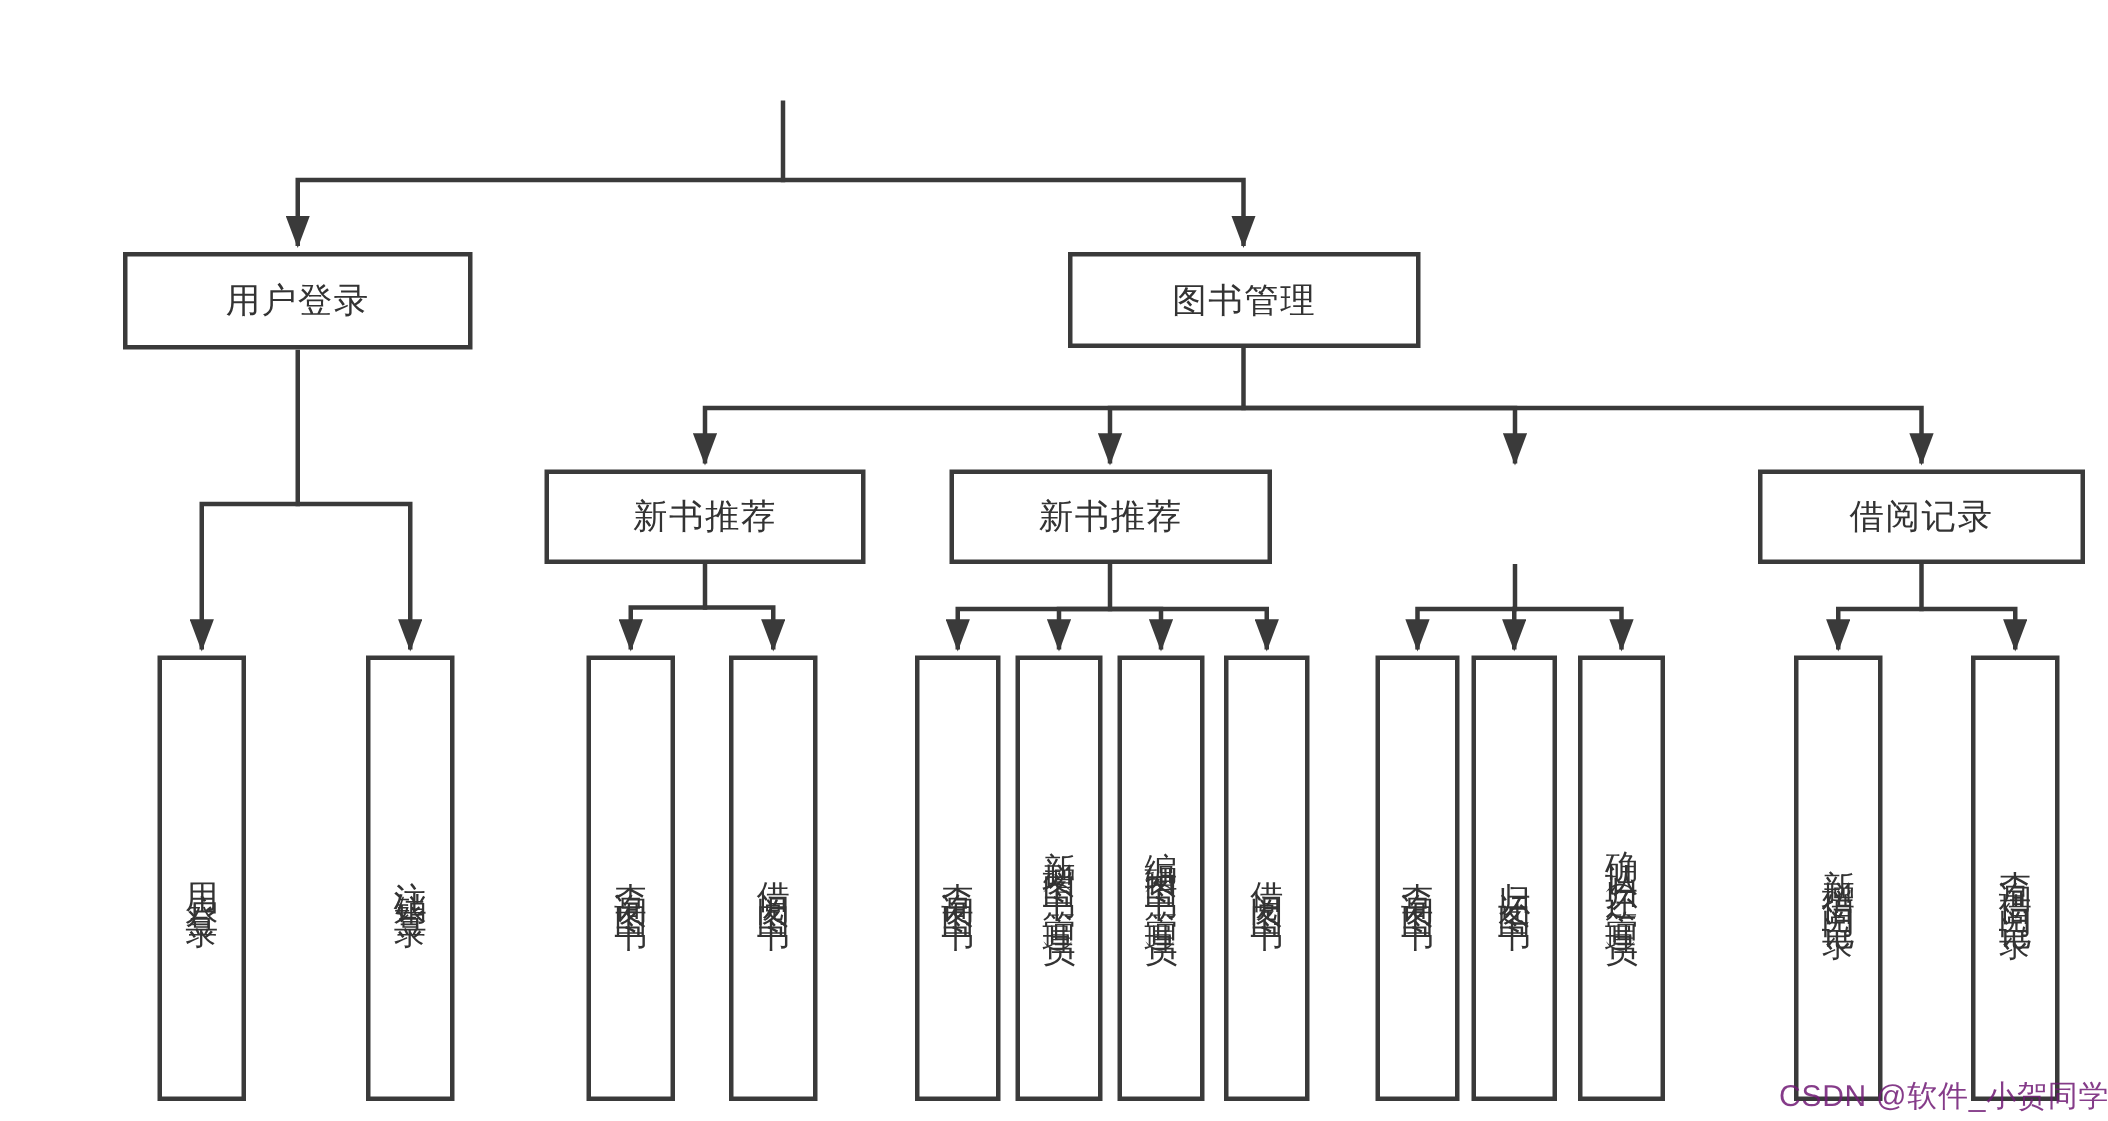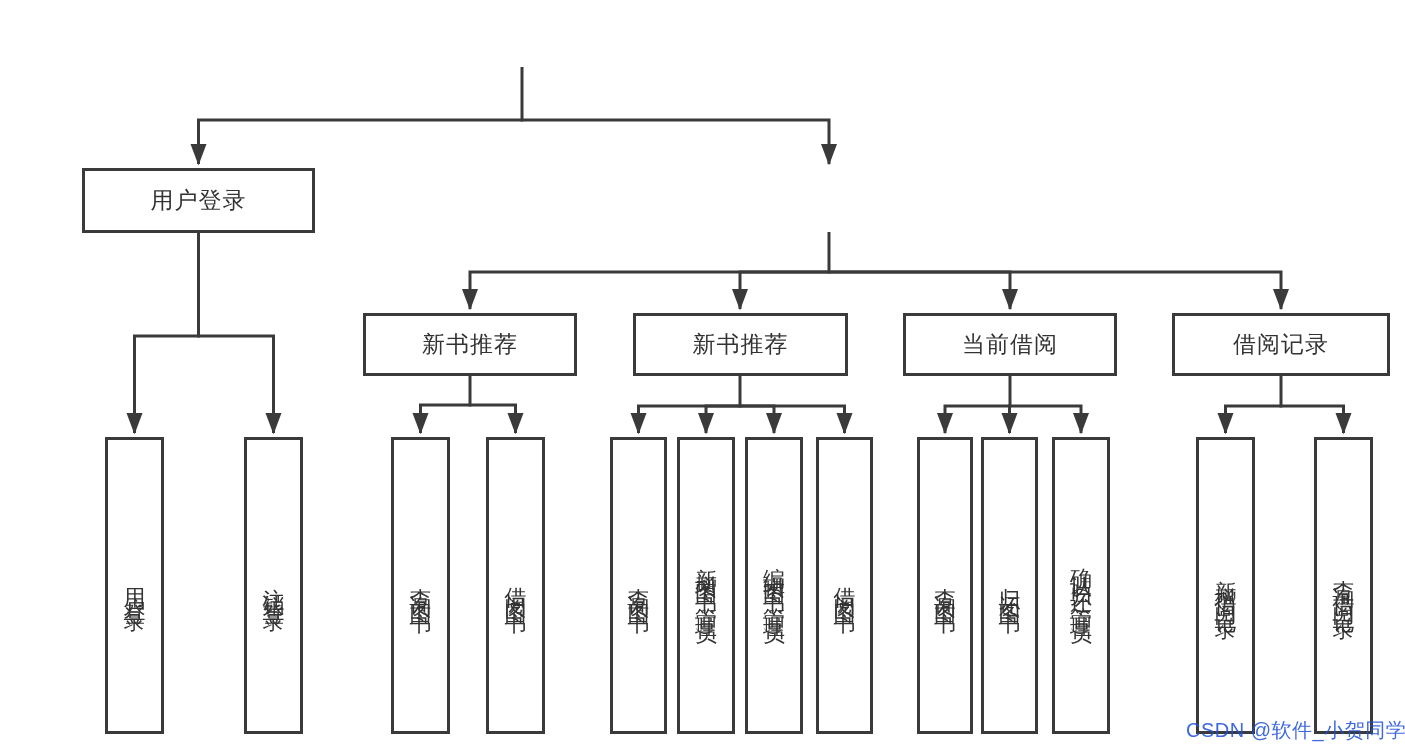--- a/index.html
+++ b/index.html
@@ -40,21 +40,21 @@
     font-size: 22px;
     letter-spacing: 8px;
     line-height: 1;
     white-space: nowrap;
   }
   #watermark {
     position: absolute;
     left: 1186px;
     top: 717px;
     font-size: 20px;
-    color: #1d4ed8;
+    color: #701a75;
     opacity: 0.85;
     letter-spacing: 0.5px;
     white-space: nowrap;
     z-index: 5;
   }
   path.wire {
     fill: none;
     stroke: #3a3a3a;
     stroke-width: 3;
   }
@@ -102,29 +102,29 @@
 
     <path class="wire" d="M1281,376 V407.5"></path>
     <path class="wire" marker-end="url(#arrow)" d="M1281,406 H1225.5 V433"></path>
     <path class="wire" marker-end="url(#arrow)" d="M1281,406 H1343.5 V433"></path>
   </svg>
 
 
   <div class="node" style="left:82px; top:168px; width:233px; height:65px;">
     <span class="hlabel">用户登录</span>
   </div>
+  <div class="node" style="left:712px; top:168px; width:235px; height:64px;">
+    <span class="hlabel">图书管理</span>
+  </div>
 
   <div class="node" style="left:363px; top:313px; width:214px; height:63px;">
     <span class="hlabel">新书推荐</span>
   </div>
   <div class="node" style="left:633px; top:313px; width:215px; height:63px;">
     <span class="hlabel">新书推荐</span>
-  </div>
-  <div class="node" style="left:903px; top:313px; width:214px; height:63px;">
-    <span class="hlabel">当前借阅</span>
   </div>
   <div class="node" style="left:1172px; top:313px; width:218px; height:63px;">
     <span class="hlabel">借阅记录</span>
   </div>
 
   <div class="node" style="left:105px; top:437px; width:59px; height:297px;">
     <span class="vtext">用户登录</span>
   </div>
   <div class="node" style="left:244px; top:437px; width:59px; height:297px;">
     <span class="vtext">注销登录</span>

